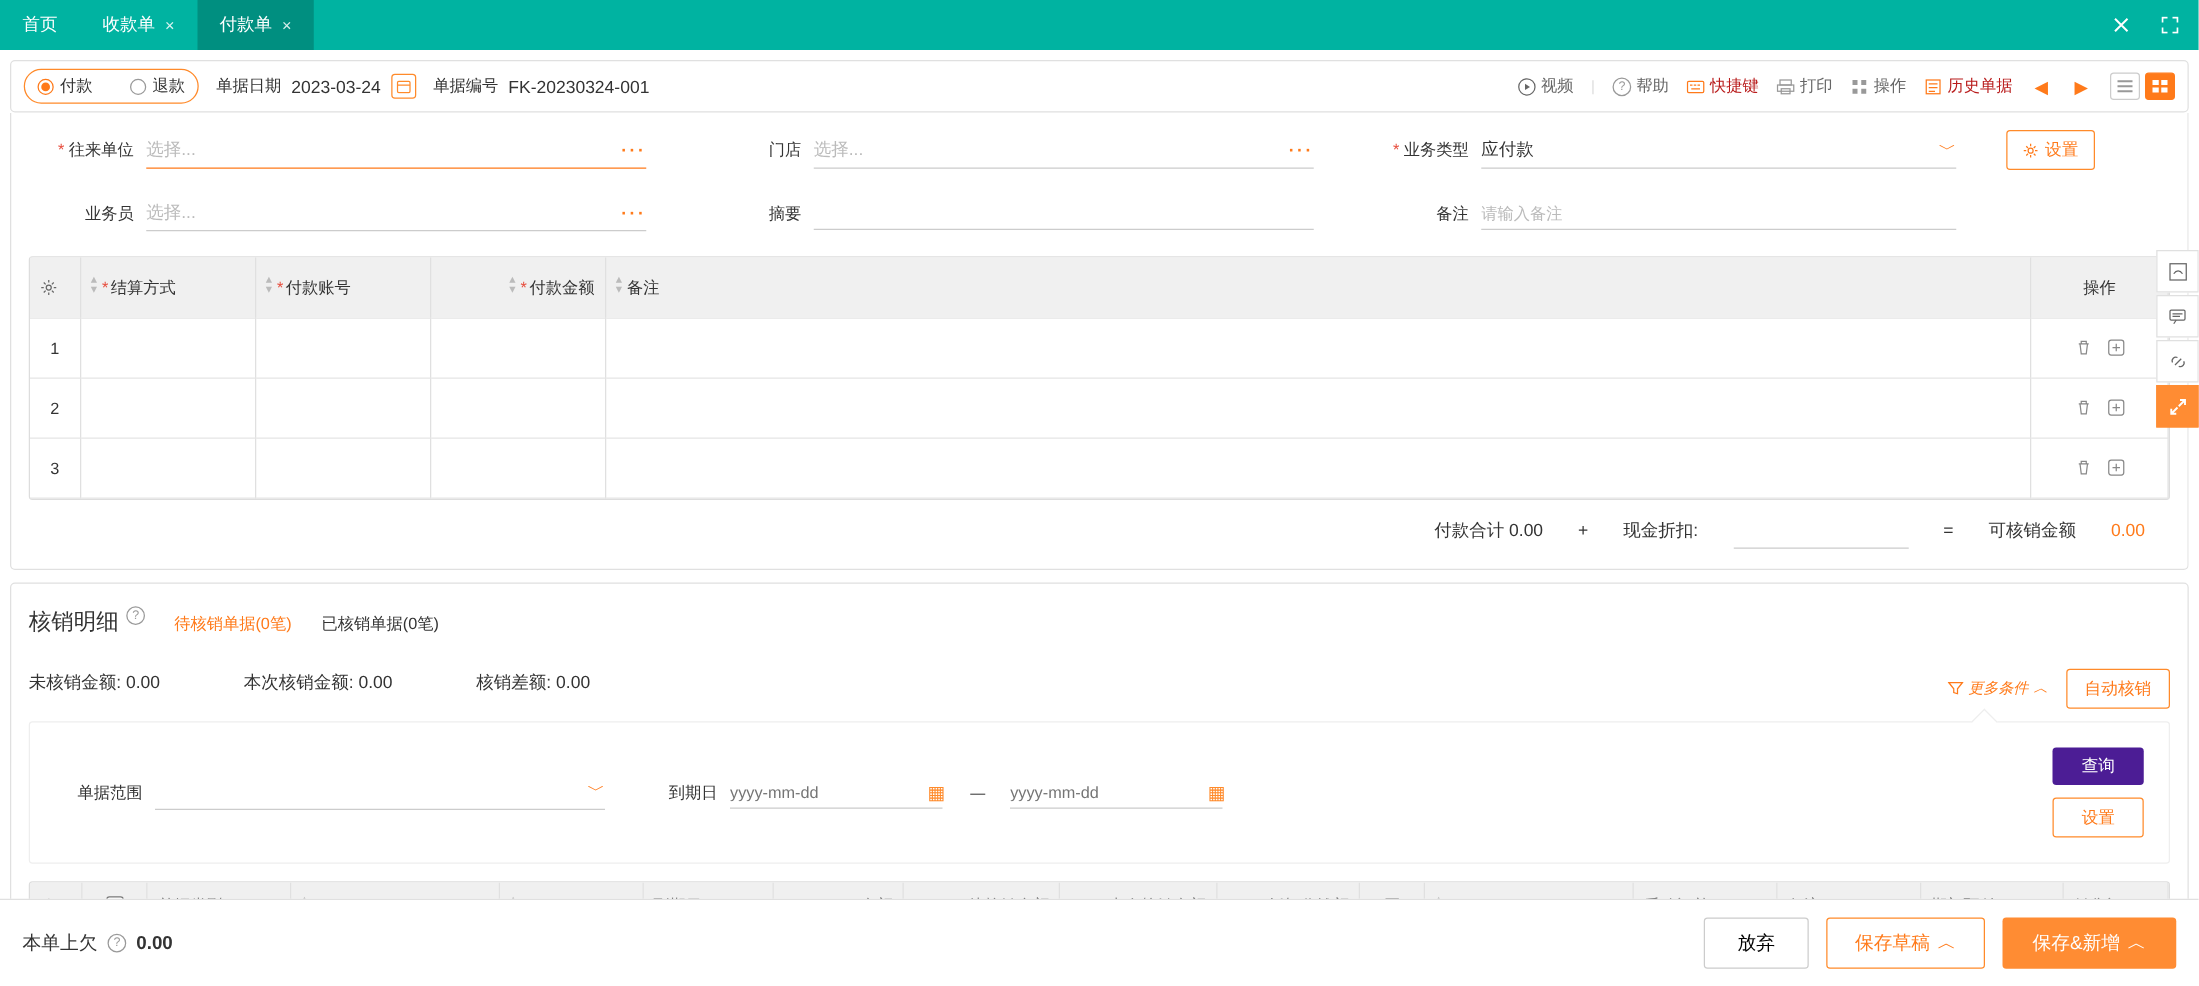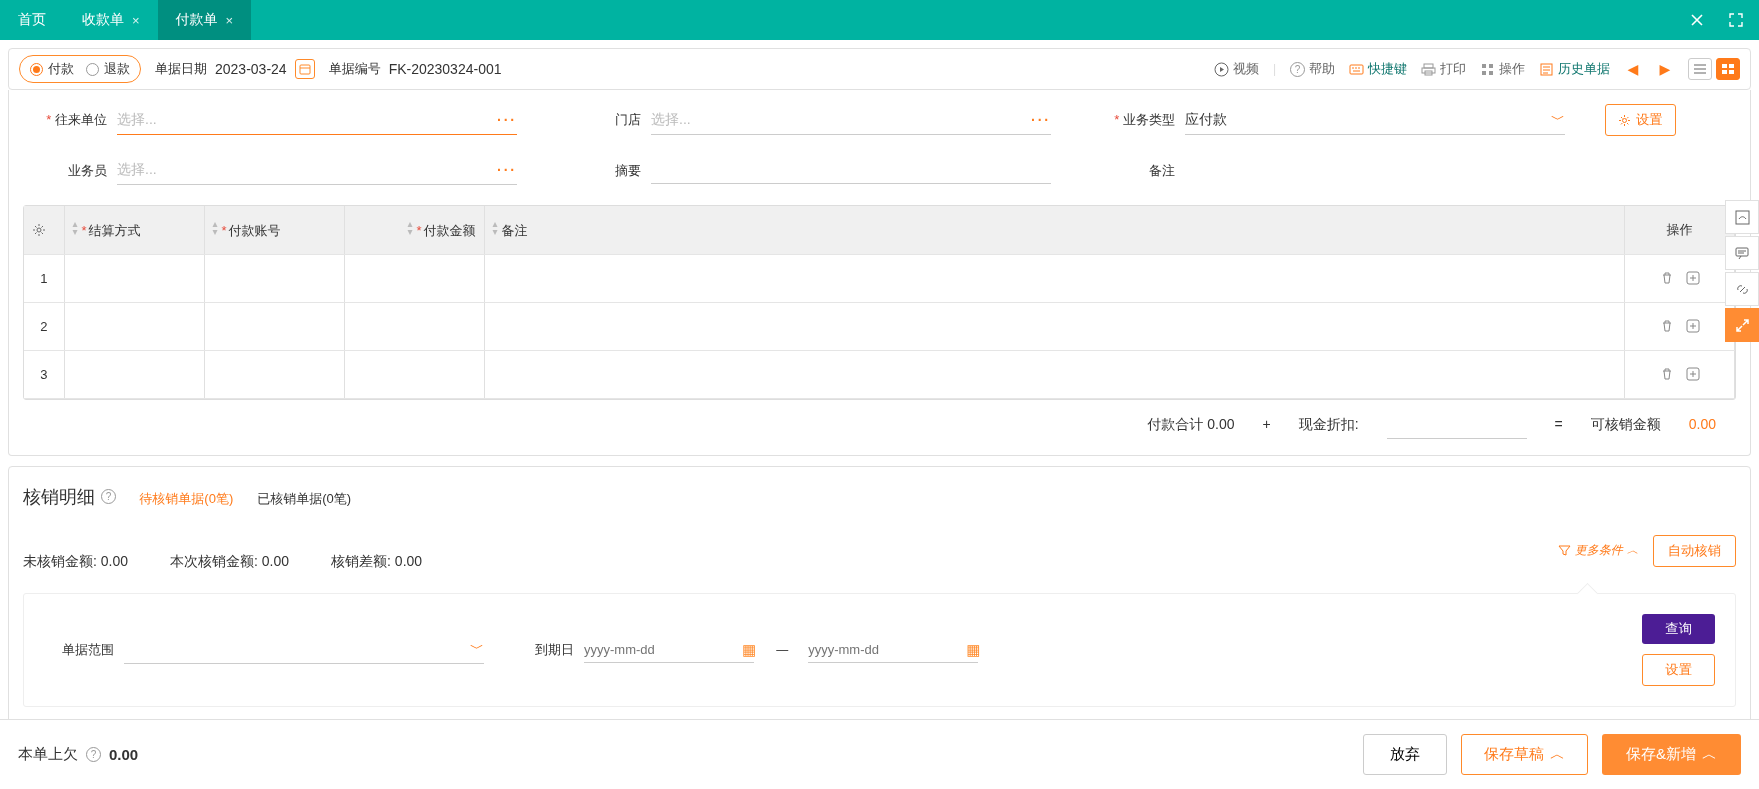--- a/index.html
+++ b/index.html
@@ -11,33 +11,33 @@
 .tab.active { background: #008f80; }
 .tab .close-x { margin-left: 8px; font-size: 13px; opacity: .85; }
 .top-tabs .close-all { position: absolute; right: 44px; top: 0; width: 36px; display:flex; align-items:center; justify-content:center; color:#fff; height:40px; cursor:pointer;}
 .top-tabs .expand-ic { position: absolute; right: 8px; top: 0; width: 30px; display:flex; align-items:center; justify-content:center; color:#fff; height:40px; cursor:pointer;}
 
 
 .content { padding: 8px 8px 0 8px; }
 
 
 .doc-toolbar { border:1px solid #e0e0e0; border-radius:4px; background:#fff; height:42px; display:flex; align-items:center; padding:0 10px; gap:14px; position:relative;}
-.radio-pill { border:1px solid #ff8a2a; border-radius:20px; padding:4px 10px; display:flex; align-items:center; gap:12px;}
+.radio-pill { border:1px solid #ff8a2a; border-radius:20px; padding:4px 10px; display:flex; align-items:center; gap:30px;}
 .radio-item { display:flex; align-items:center; gap:5px; cursor:pointer; font-size:13px;}
 .radio-dot { width:13px; height:13px; border:1px solid #999; border-radius:50%; display:inline-flex; align-items:center; justify-content:center;}
 .radio-dot.sel { border-color:#ff7a1a;}
 .radio-dot.sel::after{content:"";width:7px;height:7px;border-radius:50%;background:#ff7a1a;}
 .kv { display:flex; align-items:center; gap:8px;}
 .kv .lbl { color:#333; font-size:13px;}
 .kv .val { color:#333; font-size:14px; font-weight:500;}
 .cal-ic { width:20px; height:20px; border:1px solid #ff8a2a; border-radius:3px; display:inline-flex; align-items:center; justify-content:center; color:#ff8a2a; font-size:12px;}
 .toolbar-right { margin-left:auto; display:flex; align-items:center; gap:14px;}
 .tb-link { color:#666; font-size:13px; cursor:pointer; display:flex; align-items:center; gap:4px;}
 .tb-link .ico{ width:15px; height:15px; display:inline-block;}
-.tb-link.orange { color:#0f766e; }
+.tb-link.orange { color:#b91c1c; }
 .nav-arr { width:18px; text-align:center; color:#ff7a1a; font-size:14px; cursor:pointer;}
 .view-tog { display:flex; gap:4px;}
 .view-btn { width:24px; height:22px; border:1px solid #ccc; border-radius:3px; display:flex; align-items:center; justify-content:center; cursor:pointer; color:#666;}
 .view-btn.active { background:#ff7a1a; border-color:#ff7a1a; color:#fff;}
 
 
 .form-card { border:1px solid #e0e0e0; border-top:none; border-radius:0 0 4px 4px; padding:14px 14px 6px 14px; margin-bottom:8px;}
 .form-row { display:flex; gap:40px; margin-bottom:20px;}
 .form-item { display:flex; align-items:center; gap:10px;}
 .fi-label { width:84px; text-align:right; color:#333; font-size:13px;}
@@ -63,25 +63,25 @@
 .row-ops span {cursor:pointer;}
 .grid th .req-star { color:#e74c3c; margin-right:2px;}
 
 
 .summary-line { text-align:right; padding:16px 20px 10px 0; font-size:14px; display:flex; justify-content:flex-end; align-items:flex-start; gap:28px;}
 .summary-line .orange{color:#ff7a1a;}
 .sum-input { width:140px; border:none; border-bottom:1px solid #ccc; text-align:right; font-size:14px; padding:3px 0; outline:none;}
 
 
 .recon { border:1px solid #e0e0e0; border-radius:4px; margin-top:10px; padding:18px 14px 8px 14px; position:relative;}
-.recon-title { font-size:18px; font-weight:500; display:inline-flex; align-items:center; gap:6px;}
+.recon-title { font-size:18px; font-weight:500; display:inline-flex; gap:6px;}
 .recon-tabs { margin-left:20px; display:inline-flex; gap:24px; font-size:13px;}
 .recon-tab { cursor:pointer; color:#333;}
 .recon-tab.active{ color:#ff7a1a;}
-.recon-stats { margin-top:44px; display:flex; gap:42px; font-size:14px;text-align:center;}
+.recon-stats { margin-top:28px; display:flex; gap:67px; font-size:14px;text-align:center;}
 .recon-right { position:absolute; right:14px; top:68px; display:flex; gap:14px; align-items:center;}
 .link-orange { color:#ff7a1a; cursor:pointer; display:flex; align-items:center; gap:4px;font-style:italic;}
 .btn-outline { border:1px solid #ff8a2a; color:#ff7a1a; background:#fff; border-radius:3px; padding:6px 14px; cursor:pointer;}
 
 .filter-panel { border:1px solid #eee; margin-top:22px; border-radius:3px; padding:20px 20px; display:flex; align-items:center; gap:40px; position:relative;}
 .filter-panel::before { content:""; position:absolute; top:-8px; right:140px; width:14px; height:14px; background:#fff; border-left:1px solid #eee; border-top:1px solid #eee; transform:rotate(45deg);}
 .date-inp { width:170px; border:none; border-bottom:1px solid #ccc; padding:5px 0; font-size:13px; outline:none;}
 .cal-ic-g { color:#ff8a2a; font-size:15px; margin-left:-22px; pointer-events:none;}
 .btn-orange { background:#4c1d95; color:#fff; border:none; border-radius:3px; padding:6px 22px; cursor:pointer;}
 .btn-white { background:#fff; color:#ff7a1a; border:1px solid #ff8a2a; border-radius:3px; padding:6px 22px; cursor:pointer;}
@@ -268,20 +268,21 @@
             <span>选择...</span>
             <span class="ellips">···</span>
           </div>
       </div>
       <div class="form-item">
         <div class="fi-label">摘要</div>
         <input class="txt-input" style="">
       </div>
       <div class="form-item">
         <div class="fi-label">备注</div>
+        <input class="txt-input" style="width: 380px;" placeholder="请输入备注">
       </div>
     </div>
 
     <div class="grid-wrap">
       <table class="grid">
         <colgroup>
             <col style="width:40px">
             <col style="width:140px">
             <col style="width:140px">
             <col style="width:140px">

